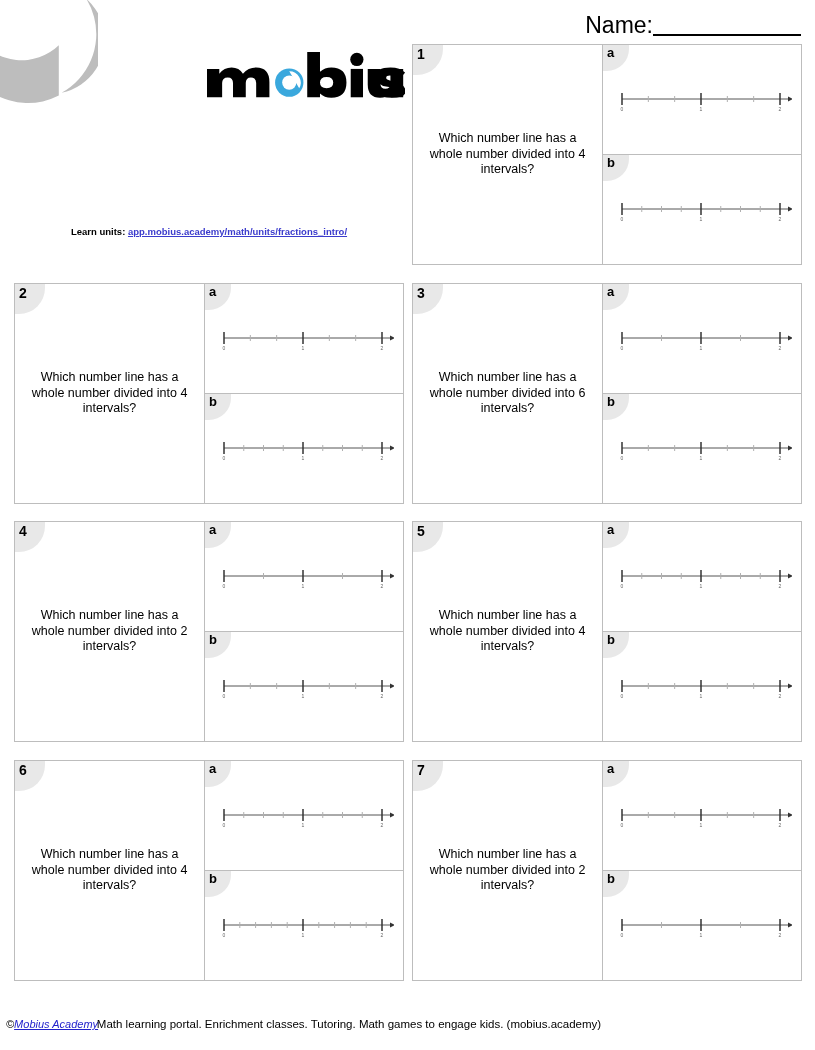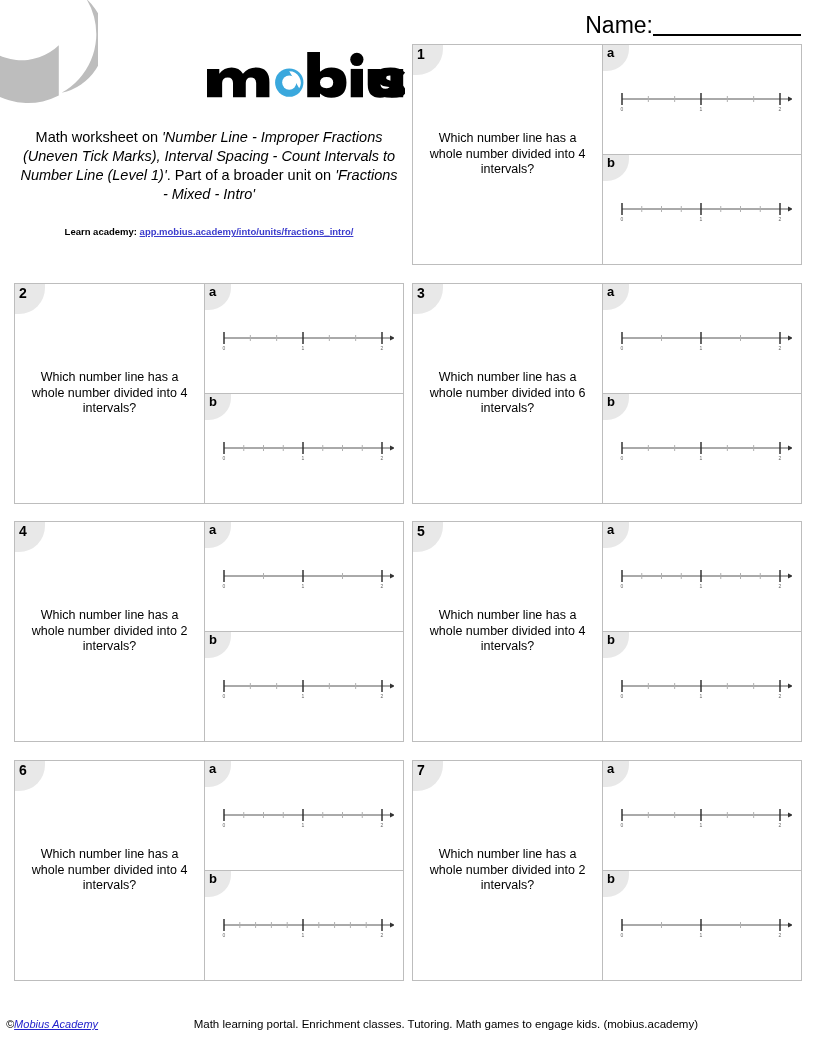--- a/index.html
+++ b/index.html
@@ -125,21 +125,21 @@
     position:absolute; left:0; bottom:8px; width:815px;
     height:24px;
     font-size:11px;
   }
   #footer-copy {
     position:absolute; left:6px; top:0;font-style:italic;
   }
   #footer-copy .lnk { color:#2222cc; text-decoration:underline; }
   #footer-tagline {
     position:absolute; left:0; top:0; width:698px;
-    text-align:right;
+    text-align:center;
     font-size:11.5px;
   }
 </style>
 </head>
 <body>
 
 <div id="header">
 
   <svg id="brand-swirl" viewBox="0 0 100 100">
     <path d="M50 2 A48 48 0 0 1 74 92 A38 38 0 0 0 58 16 Z" fill="#bdbdbd"></path>
@@ -164,26 +164,23 @@
     <path d="M220 100 L220 4 L247 4 L247 46 Q257 37 271 37 Q303 37 303 69 Q303 101 271 101 Q256 101 247 92 L247 100 Z M247 69 Q247 81 261 81 Q275 81 275 69 Q275 57 261 57 Q247 57 247 69 Z" fill="#000"></path>
 
     <rect x="312" y="40" width="26" height="60" fill="#000"></rect>
     <circle cx="325" cy="20" r="14" fill="#000"></circle>
 
     <path d="M348 40 L375 40 L375 72 Q375 82 385 82 Q396 82 396 72 L396 40 L423 40 L423 100 L397 100 L397 91 Q388 101 374 101 Q348 101 348 73 Z" fill="#000"></path>
 
     <path d="M432 80 Q440 90 455 90 Q464 90 464 85 Q464 80 450 78 Q425 74 425 57 Q425 37 456 37 Q477 37 487 48 L474 63 Q466 54 455 54 Q447 54 447 59 Q447 63 461 66 Q488 71 488 88 Q488 101 459 101 Q436 101 424 92 Z" fill="#000" transform="translate(-60 0)"></path>
   </svg>
 
-  <div id="worksheet-desc">
-    <span>Math worksheet on </span><span class="em">'Number Line - Improper Fractions (Uneven Tick Marks), Interval Spacing - Count Intervals to Number Line (Level 1)'</span><span>. Part of a broader unit on </span><span class="em">'Fractions - Mixed - Intro'</span>
-  </div>
 
   <div id="learn-online">
-    <span>Learn academy: </span><span class="lnk">app.mobius.academy/into/units/fractions_intro/</span>
+    <span>Learn units: </span><span class="lnk">app.mobius.academy/math/units/fractions_intro/</span>
   </div>
 </div>
 
 <div id="question-grid">
     <div class="qcard" style="left: 412px; top: 44px; width: 390px; height: 221px;">
       <div class="q-prompt-cell">
         <div class="q-badge">1</div>
         <div class="q-prompt-text">Which number line has a whole number divided into 4 intervals?</div>
       </div>
       <div class="q-options-cell">

